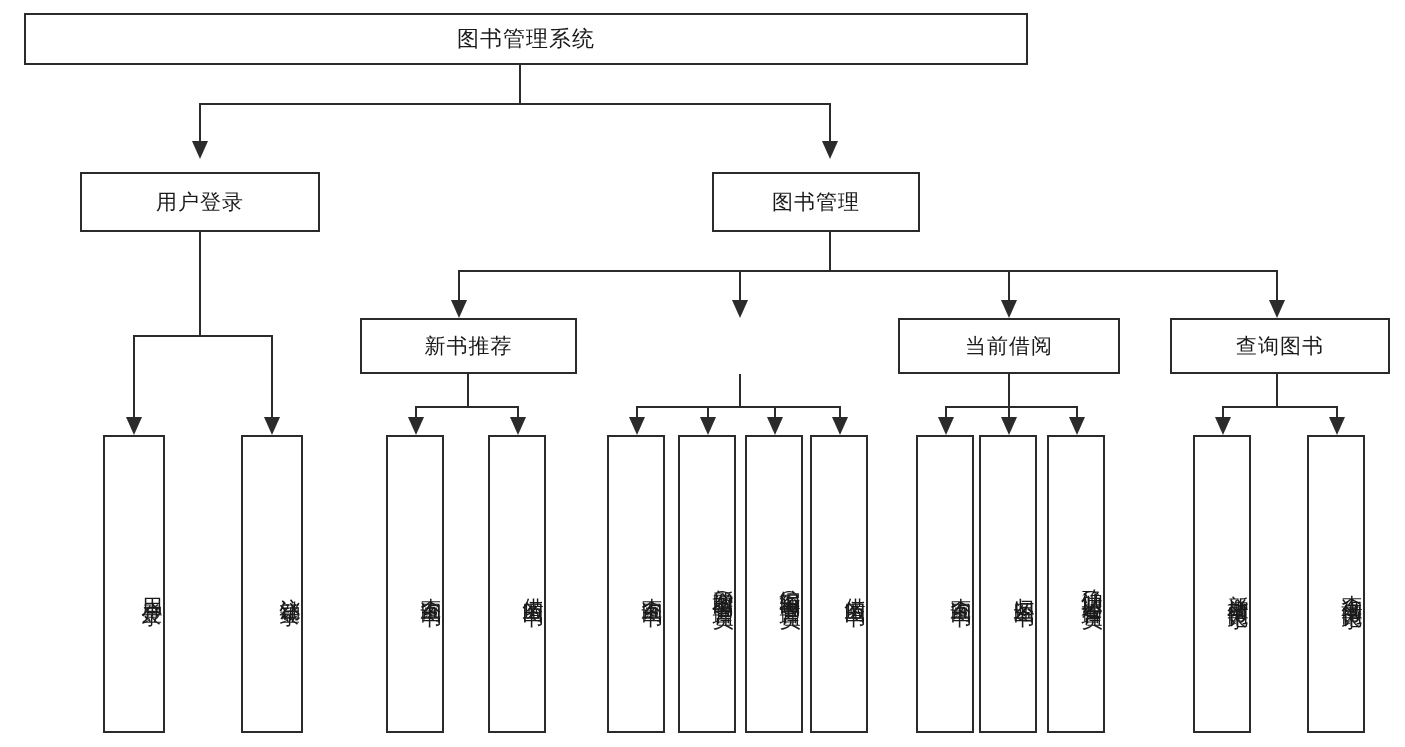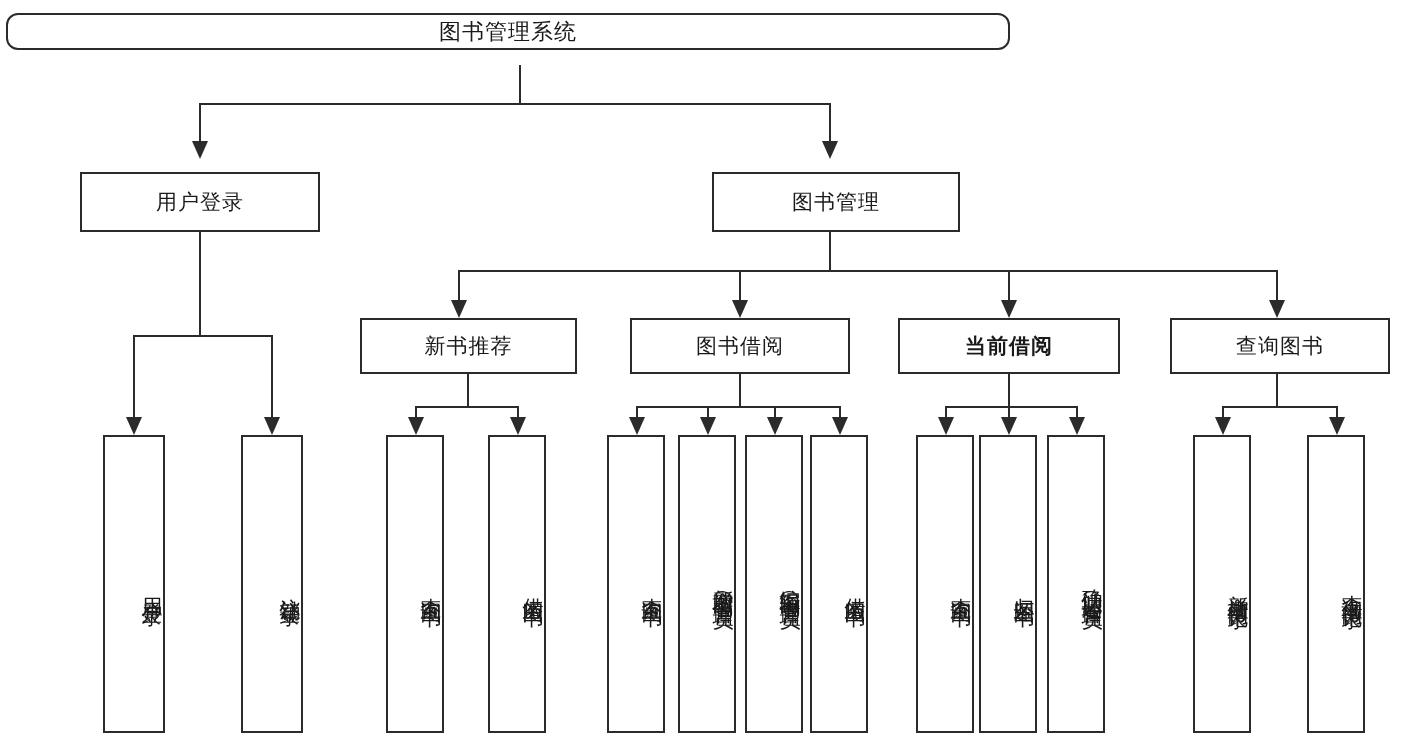--- a/index.html
+++ b/index.html
@@ -70,35 +70,35 @@
     font-size: 19px;
     white-space: nowrap;
     letter-spacing: 0.5px;
   }
 </style>
 </head>
 <body>
 
 <div id="canvas">
 
-  <div class="node node-h title-node" style="left:6px; top:13px; width:1004px; height:37px;border-radius:12px;">
+  <div class="node node-h title-node" style="left:24px; top:13px; width:1004px; height:52px;">
     <span>图书管理系统</span>
   </div>
 
   <div class="conn vline" style="left:519px; top:65px; height:40px;"></div>
   <div class="conn hline" style="left:199px; top:103px; width:632px;"></div>
   <div class="conn vline" style="left:199px; top:103px; height:38px;"></div>
   <div class="conn vline" style="left:829px; top:103px; height:38px;"></div>
   <div class="arrow" style="left:192px; top:141px;"></div>
   <div class="arrow" style="left:822px; top:141px;"></div>
 
   <div class="node node-h" style="left:80px; top:172px; width:240px; height:60px;">
     <span>用户登录</span>
   </div>
-  <div class="node node-h" style="left:712px; top:172px; width:248px; height:60px;text-align:right;">
+  <div class="node node-h" style="left:712px; top:172px; width:208px; height:60px;text-align:right;">
     <span>图书管理</span>
   </div>
 
   <div class="conn vline" style="left:199px; top:232px; height:105px;"></div>
   <div class="conn hline" style="left:133px; top:335px; width:140px;"></div>
   <div class="conn vline" style="left:133px; top:335px; height:82px;"></div>
   <div class="conn vline" style="left:271px; top:335px; height:82px;"></div>
   <div class="arrow" style="left:126px; top:417px;"></div>
   <div class="arrow" style="left:264px; top:417px;"></div>
 
@@ -109,24 +109,21 @@
   <div class="conn vline" style="left:1008px; top:270px; height:30px;"></div>
   <div class="conn vline" style="left:1276px; top:270px; height:30px;"></div>
   <div class="arrow" style="left:451px; top:300px;"></div>
   <div class="arrow" style="left:732px; top:300px;"></div>
   <div class="arrow" style="left:1001px; top:300px;"></div>
   <div class="arrow" style="left:1269px; top:300px;"></div>
 
   <div class="node node-h" style="left:360px; top:318px; width:217px; height:56px;">
     <span>新书推荐</span>
   </div>
-  <div class="node node-h" style="left:630px; top:318px; width:220px; height:56px;">
-    <span>图书借阅</span>
-  </div>
-  <div class="node node-h" style="left:898px; top:318px; width:222px; height:56px;font-weight:bold;">
+  <div class="node node-h" style="left:898px; top:318px; width:222px; height:56px;">
     <span>当前借阅</span>
   </div>
   <div class="node node-h" style="left:1170px; top:318px; width:220px; height:56px;">
     <span>查询图书</span>
   </div>
 
   <div class="conn vline" style="left:467px; top:374px; height:34px;"></div>
   <div class="conn hline" style="left:415px; top:406px; width:104px;"></div>
   <div class="conn vline" style="left:415px; top:406px; height:11px;"></div>
   <div class="conn vline" style="left:517px; top:406px; height:11px;"></div>

